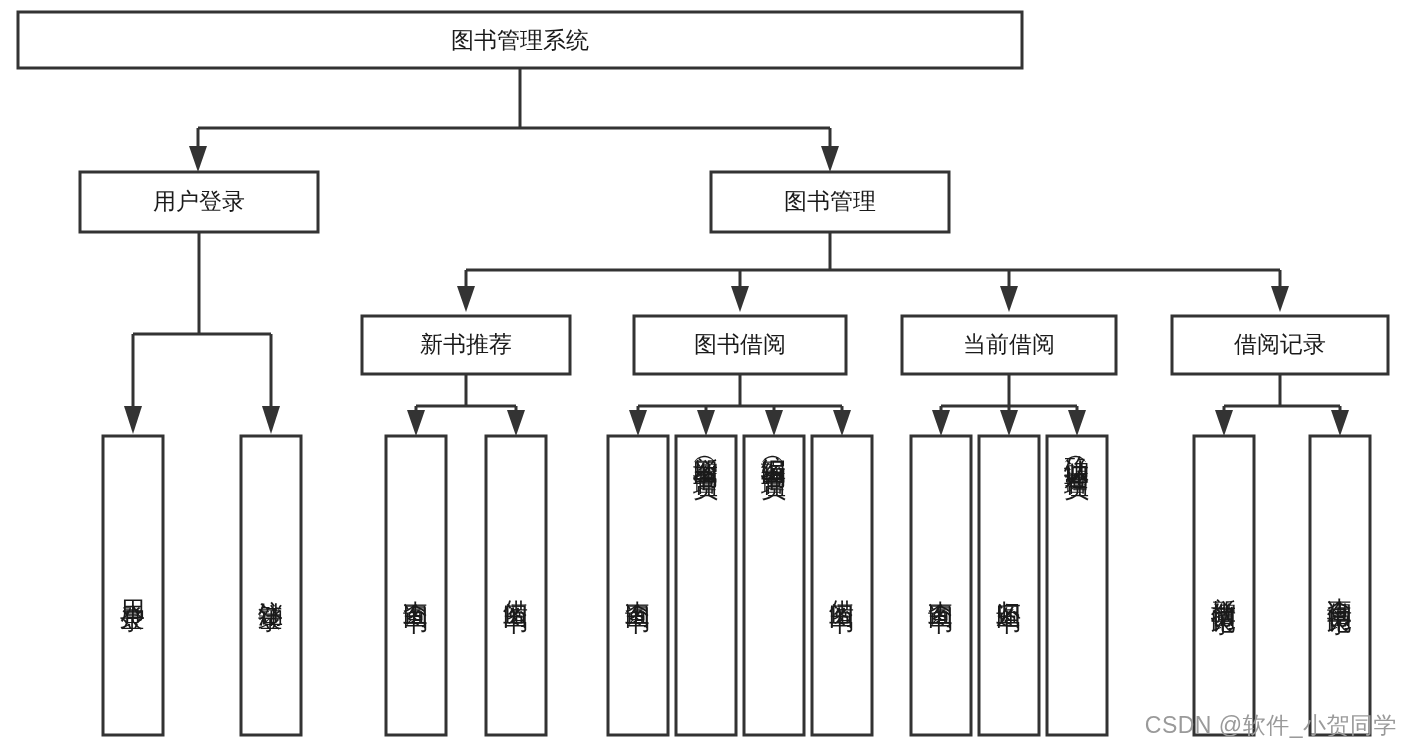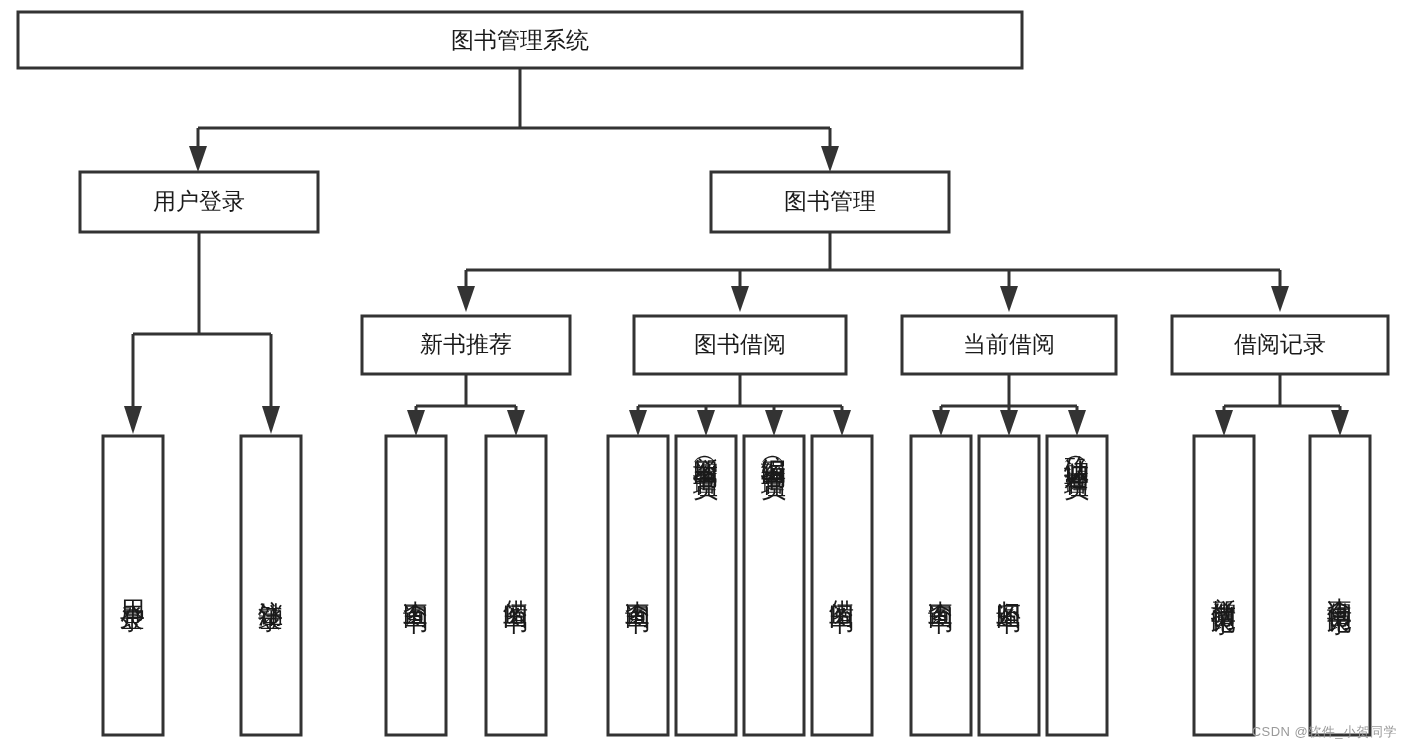--- a/index.html
+++ b/index.html
@@ -64,21 +64,21 @@
     letter-spacing: 3px;
     color: #1a1a1a;
     white-space: nowrap;
     text-align: center;
   }
   #watermark {
     position: absolute;
     right: 8px;
     bottom: 6px;
     font-family: "Liberation Sans", "DejaVu Sans", sans-serif;
-    font-size: 13px;
+    font-size: 23px;
     color: #9a9a9a;
     letter-spacing: 0.5px;
     white-space: nowrap;
   }
 </style>
 </head>
 <body>
 
 <div id="diagram-root">
 

